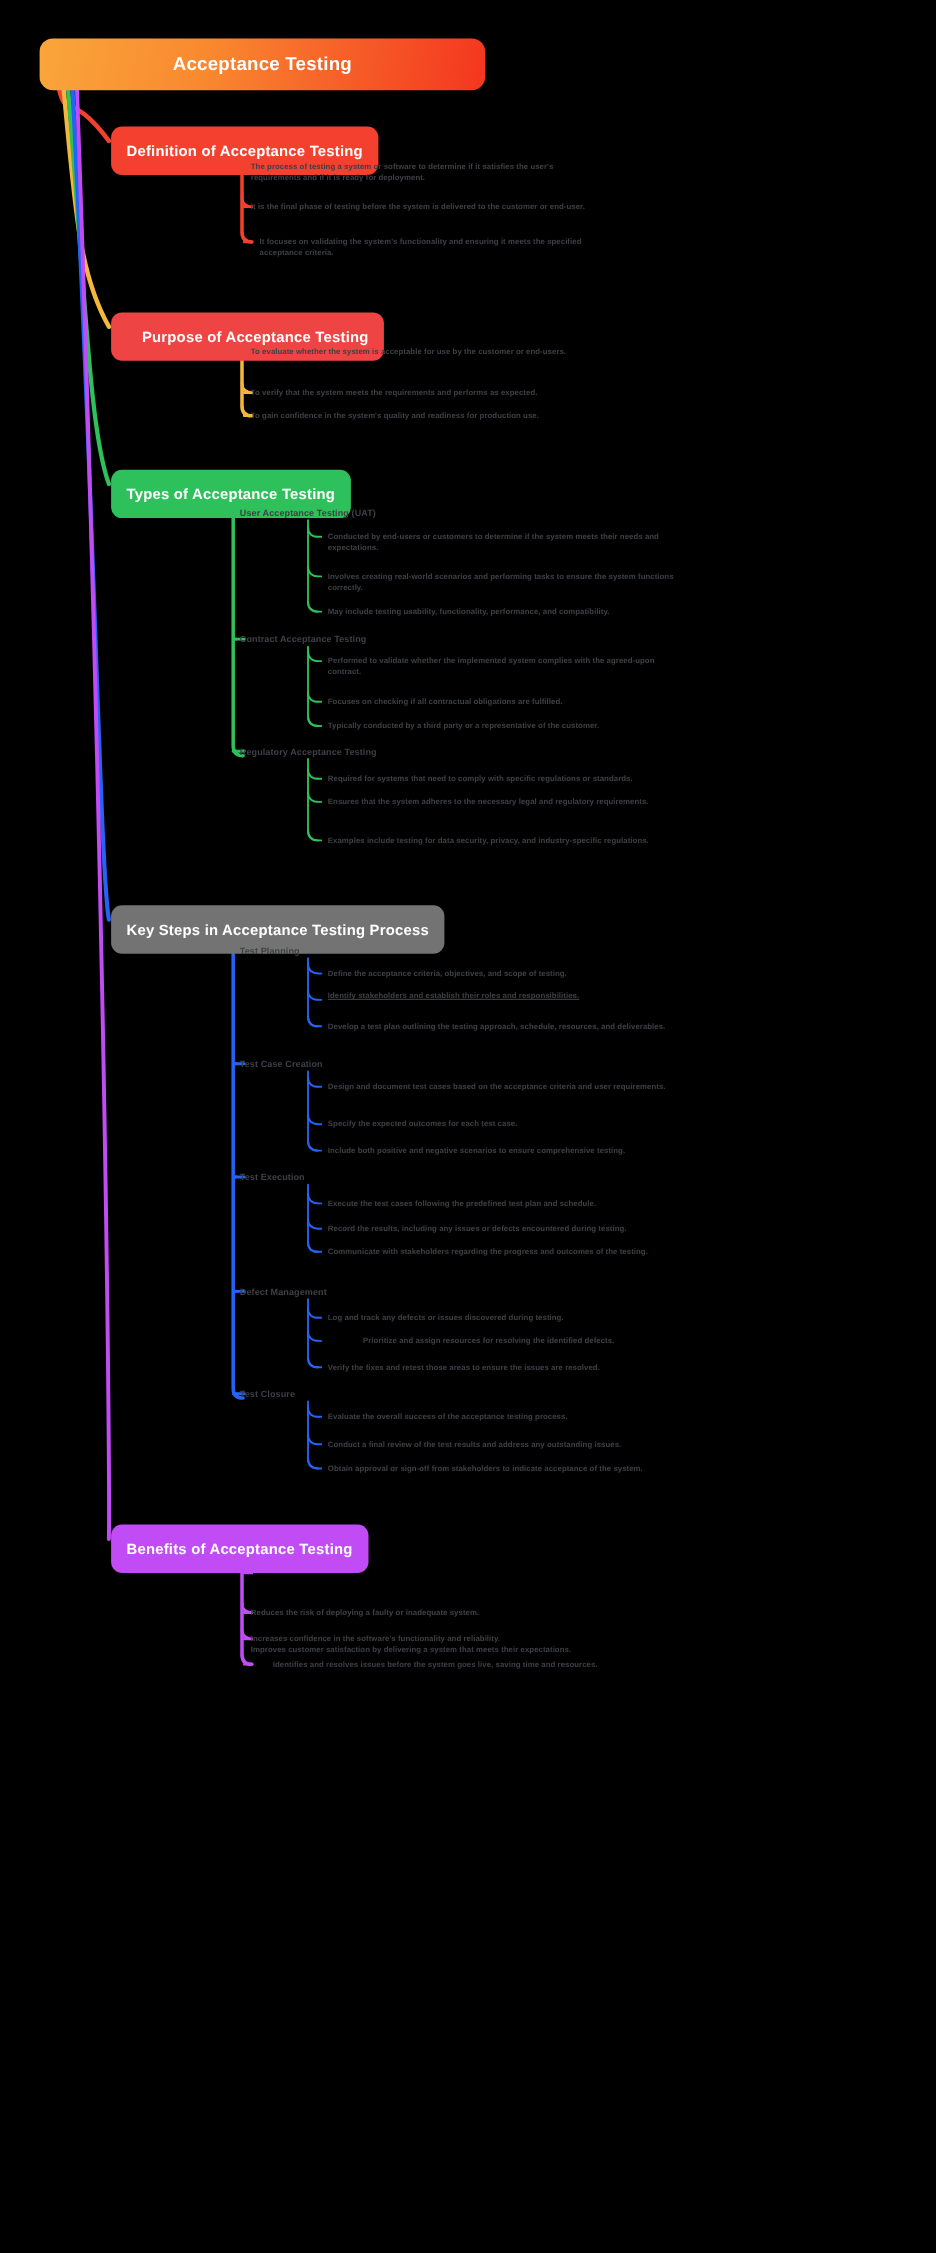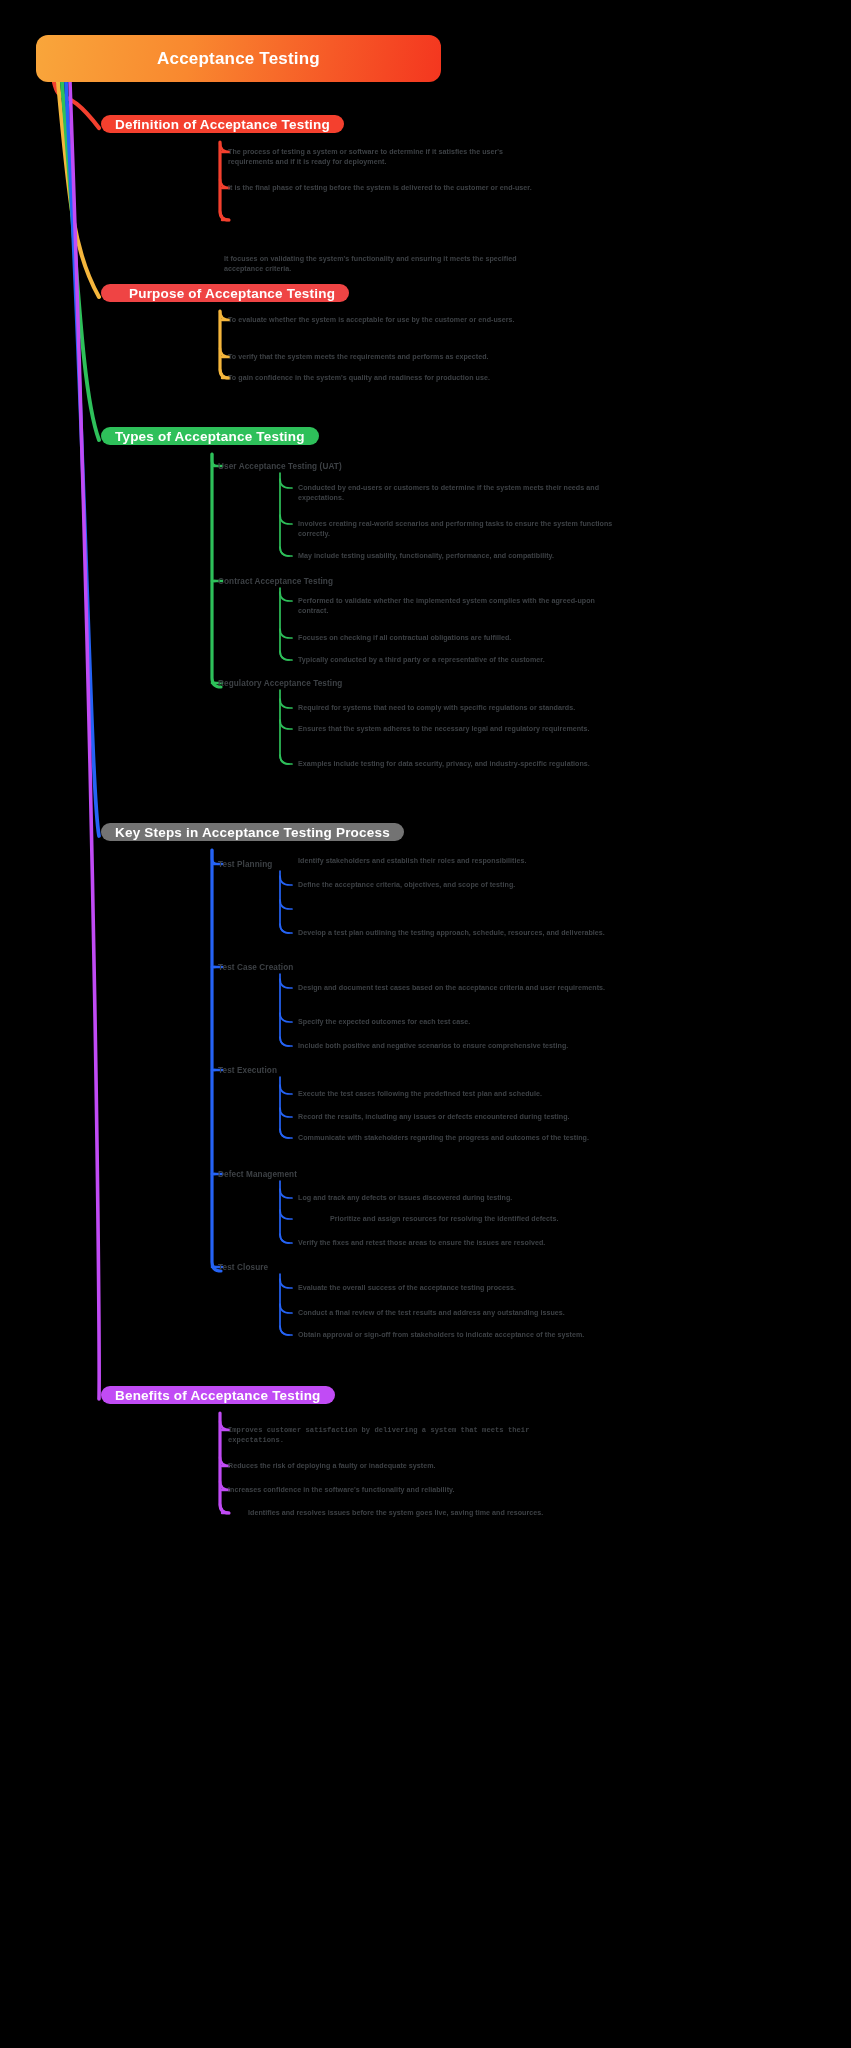--- a/index.html
+++ b/index.html
@@ -34,21 +34,21 @@
     letter-spacing: .2px;
   }
   .root {
     left: 36px; top: 35px;
     width: 405px; height: 47px;
     border-radius: 12px;
     font-size: 17px;
     justify-content: center;
     background: linear-gradient(100deg,#F9A63B 0%,#F9882F 38%,#F65A27 72%,#F4361F 100%);
   }
-  .branch { font-size: 13.5px; height: 18px; }
+  .branch { font-size: 13.5px; height: 44px; }
   .sublabel {
     position: absolute;
     color: #3d4145;
     font-size: 8.2px;
     font-weight: bold;
     white-space: nowrap;
     letter-spacing: .1px;
     text-align: center;
   }
   .leaf {
@@ -135,21 +135,21 @@
       <path d="M220 1504 Q220 1513 230 1513 L222 1513" stroke="#C14BF5" fill="none" stroke-width="2.4" stroke-linecap="round"></path>
     </svg>
   <div class="node root">
     <span>Acceptance Testing</span>
   </div>
 <div class="node branch" style="background: rgb(244, 64, 46); left: 101px; top: 115px;">
       <span>Definition of Acceptance Testing</span>
     </div>
     <div class="leaf" style="left: 228px; top: 147px; width: 318px;">The process of testing a system or software to determine if it satisfies the user's requirements and if it is ready for deployment.</div>
     <div class="leaf" style="left: 228px; top: 183px; width: 318px;">It is the final phase of testing before the system is delivered to the customer or end-user.</div>
-    <div class="leaf" style="left: 224px; top: 215px; width: 318px; margin-top: 39px;">It focuses on validating the system's functionality and ensuring it meets the specified acceptance criteria.</div>
+    <div class="leaf" style="left: 236px; top: 215px; width: 318px;">It focuses on validating the system's functionality and ensuring it meets the specified acceptance criteria.</div>
     <div class="node branch" style="background: #ef4444; left: 101px; top: 284px; padding-left: 28px;">
       <span>Purpose of Acceptance Testing</span>
     </div>
     <div class="leaf" style="left: 228px; top: 315px; width: 318px;">To evaluate whether the system is acceptable for use by the customer or end-users.</div>
     <div class="leaf" style="left: 228px; top: 352px; width: 318px;">To verify that the system meets the requirements and performs as expected.</div>
     <div class="leaf" style="left: 228px; top: 373px; width: 318px;">To gain confidence in the system's quality and readiness for production use.</div>
     <div class="node branch" style="background: rgb(46, 192, 90); left: 101px; top: 427px;">
       <span>Types of Acceptance Testing</span>
     </div>
     <div class="sublabel" style="left: 218px; top: 462px;">User Acceptance Testing (UAT)</div>
@@ -162,38 +162,38 @@
     <div class="leaf" style="left: 298px; top: 655px; width: 322px;">Typically conducted by a third party or a representative of the customer.</div>
     <div class="sublabel" style="left: 218px; top: 679px;">Regulatory Acceptance Testing</div>
     <div class="leaf" style="left: 298px; top: 703px; width: 322px;">Required for systems that need to comply with specific regulations or standards.</div>
     <div class="leaf" style="left: 298px; top: 724px; width: 322px;">Ensures that the system adheres to the necessary legal and regulatory requirements.</div>
     <div class="leaf" style="left: 298px; top: 759px; width: 322px;">Examples include testing for data security, privacy, and industry-specific regulations.</div>
     <div class="node branch" style="background: #737373; left: 101px; top: 823px;">
       <span>Key Steps in Acceptance Testing Process</span>
     </div>
     <div class="sublabel" style="left: 218px; top: 860px;">Test Planning</div>
     <div class="leaf" style="left: 298px; top: 880px; width: 322px;">Define the acceptance criteria, objectives, and scope of testing.</div>
-    <div class="leaf" style="left: 298px; top: 856px; width: 322px;">Identify stakeholders and establish their roles and responsibilities.</div>
+    <div class="leaf" style="left: 298px; top: 900px; width: 322px; text-decoration: underline;">Identify stakeholders and establish their roles and responsibilities.</div>
     <div class="leaf" style="left: 298px; top: 928px; width: 322px;">Develop a test plan outlining the testing approach, schedule, resources, and deliverables.</div>
     <div class="sublabel" style="left: 218px; top: 963px;">Test Case Creation</div>
     <div class="leaf" style="left: 298px; top: 983px; width: 322px;">Design and document test cases based on the acceptance criteria and user requirements.</div>
     <div class="leaf" style="left: 298px; top: 1017px; width: 322px;">Specify the expected outcomes for each test case.</div>
     <div class="leaf" style="left: 298px; top: 1041px; width: 322px;">Include both positive and negative scenarios to ensure comprehensive testing.</div>
     <div class="sublabel" style="left: 218px; top: 1066px;">Test Execution</div>
     <div class="leaf" style="left: 298px; top: 1089px; width: 322px;">Execute the test cases following the predefined test plan and schedule.</div>
     <div class="leaf" style="left: 298px; top: 1112px; width: 322px;">Record the results, including any issues or defects encountered during testing.</div>
     <div class="leaf" style="left: 298px; top: 1133px; width: 322px;">Communicate with stakeholders regarding the progress and outcomes of the testing.</div>
     <div class="sublabel" style="left: 218px; top: 1170px;">Defect Management</div>
     <div class="leaf" style="left: 298px; top: 1193px; width: 322px;">Log and track any defects or issues discovered during testing.</div>
     <div class="leaf" style="left: 298px; top: 1214px; width: 322px; padding-left: 32px;">Prioritize and assign resources for resolving the identified defects.</div>
     <div class="leaf" style="left: 298px; top: 1238px; width: 322px;">Verify the fixes and retest those areas to ensure the issues are resolved.</div>
     <div class="sublabel" style="left: 218px; top: 1263px;">Test Closure</div>
     <div class="leaf" style="left: 298px; top: 1283px; width: 322px;">Evaluate the overall success of the acceptance testing process.</div>
     <div class="leaf" style="left: 298px; top: 1308px; width: 322px;">Conduct a final review of the test results and address any outstanding issues.</div>
     <div class="leaf" style="left: 298px; top: 1330px; width: 322px;">Obtain approval or sign-off from stakeholders to indicate acceptance of the system.</div>
     <div class="node branch" style="background: rgb(193, 75, 245); left: 101px; top: 1386px;">
       <span>Benefits of Acceptance Testing</span>
     </div>
-    <div class="leaf" style="left: 228px; top: 1425px; width: 318px; font-family: Liberation Mono, monospace;">Improves customer satisfaction by delivering a system that meets their expectations.</div>
+    <div class="leaf" style="left: 228px; top: 1495px; width: 318px;">Improves customer satisfaction by delivering a system that meets their expectations.</div>
     <div class="leaf" style="left: 228px; top: 1461px; width: 318px;">Reduces the risk of deploying a faulty or inadequate system.</div>
     <div class="leaf" style="left: 228px; top: 1485px; width: 318px;">Increases confidence in the software's functionality and reliability.</div>
     <div class="leaf" style="left: 228px; top: 1508px; width: 318px; padding-left: 20px;">Identifies and resolves issues before the system goes live, saving time and resources.</div>
   </div>
 
 </body></html>

